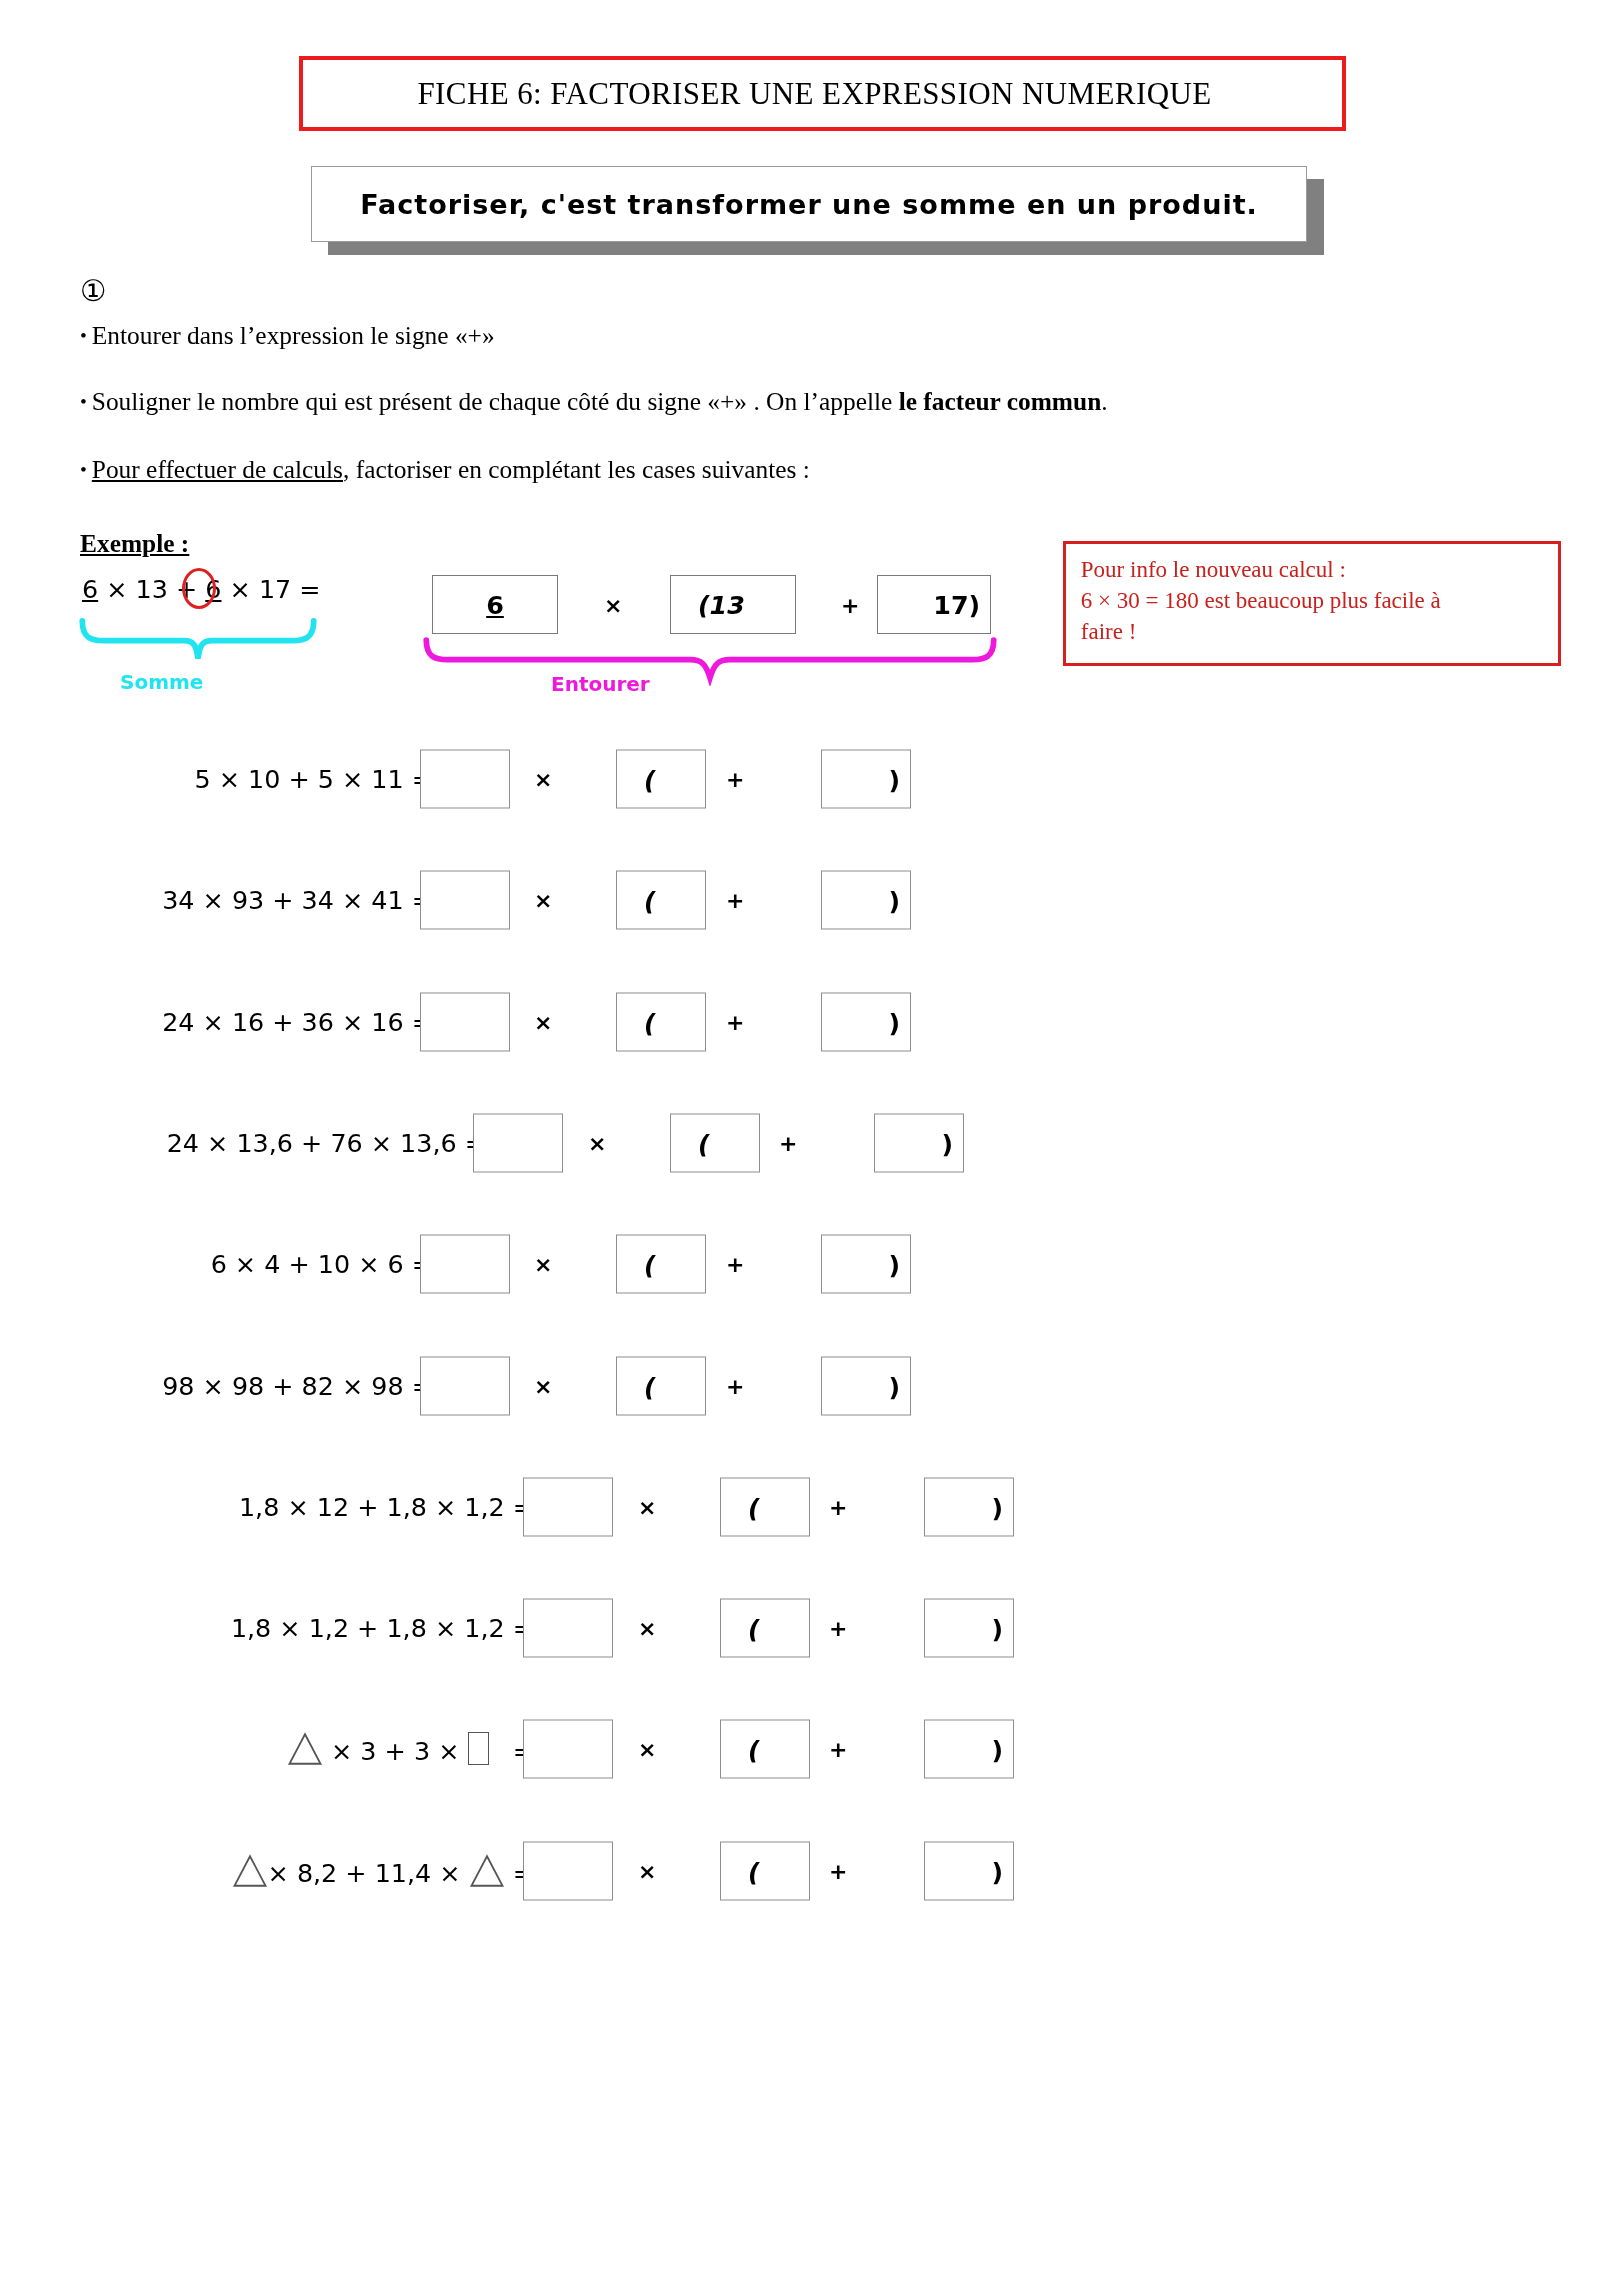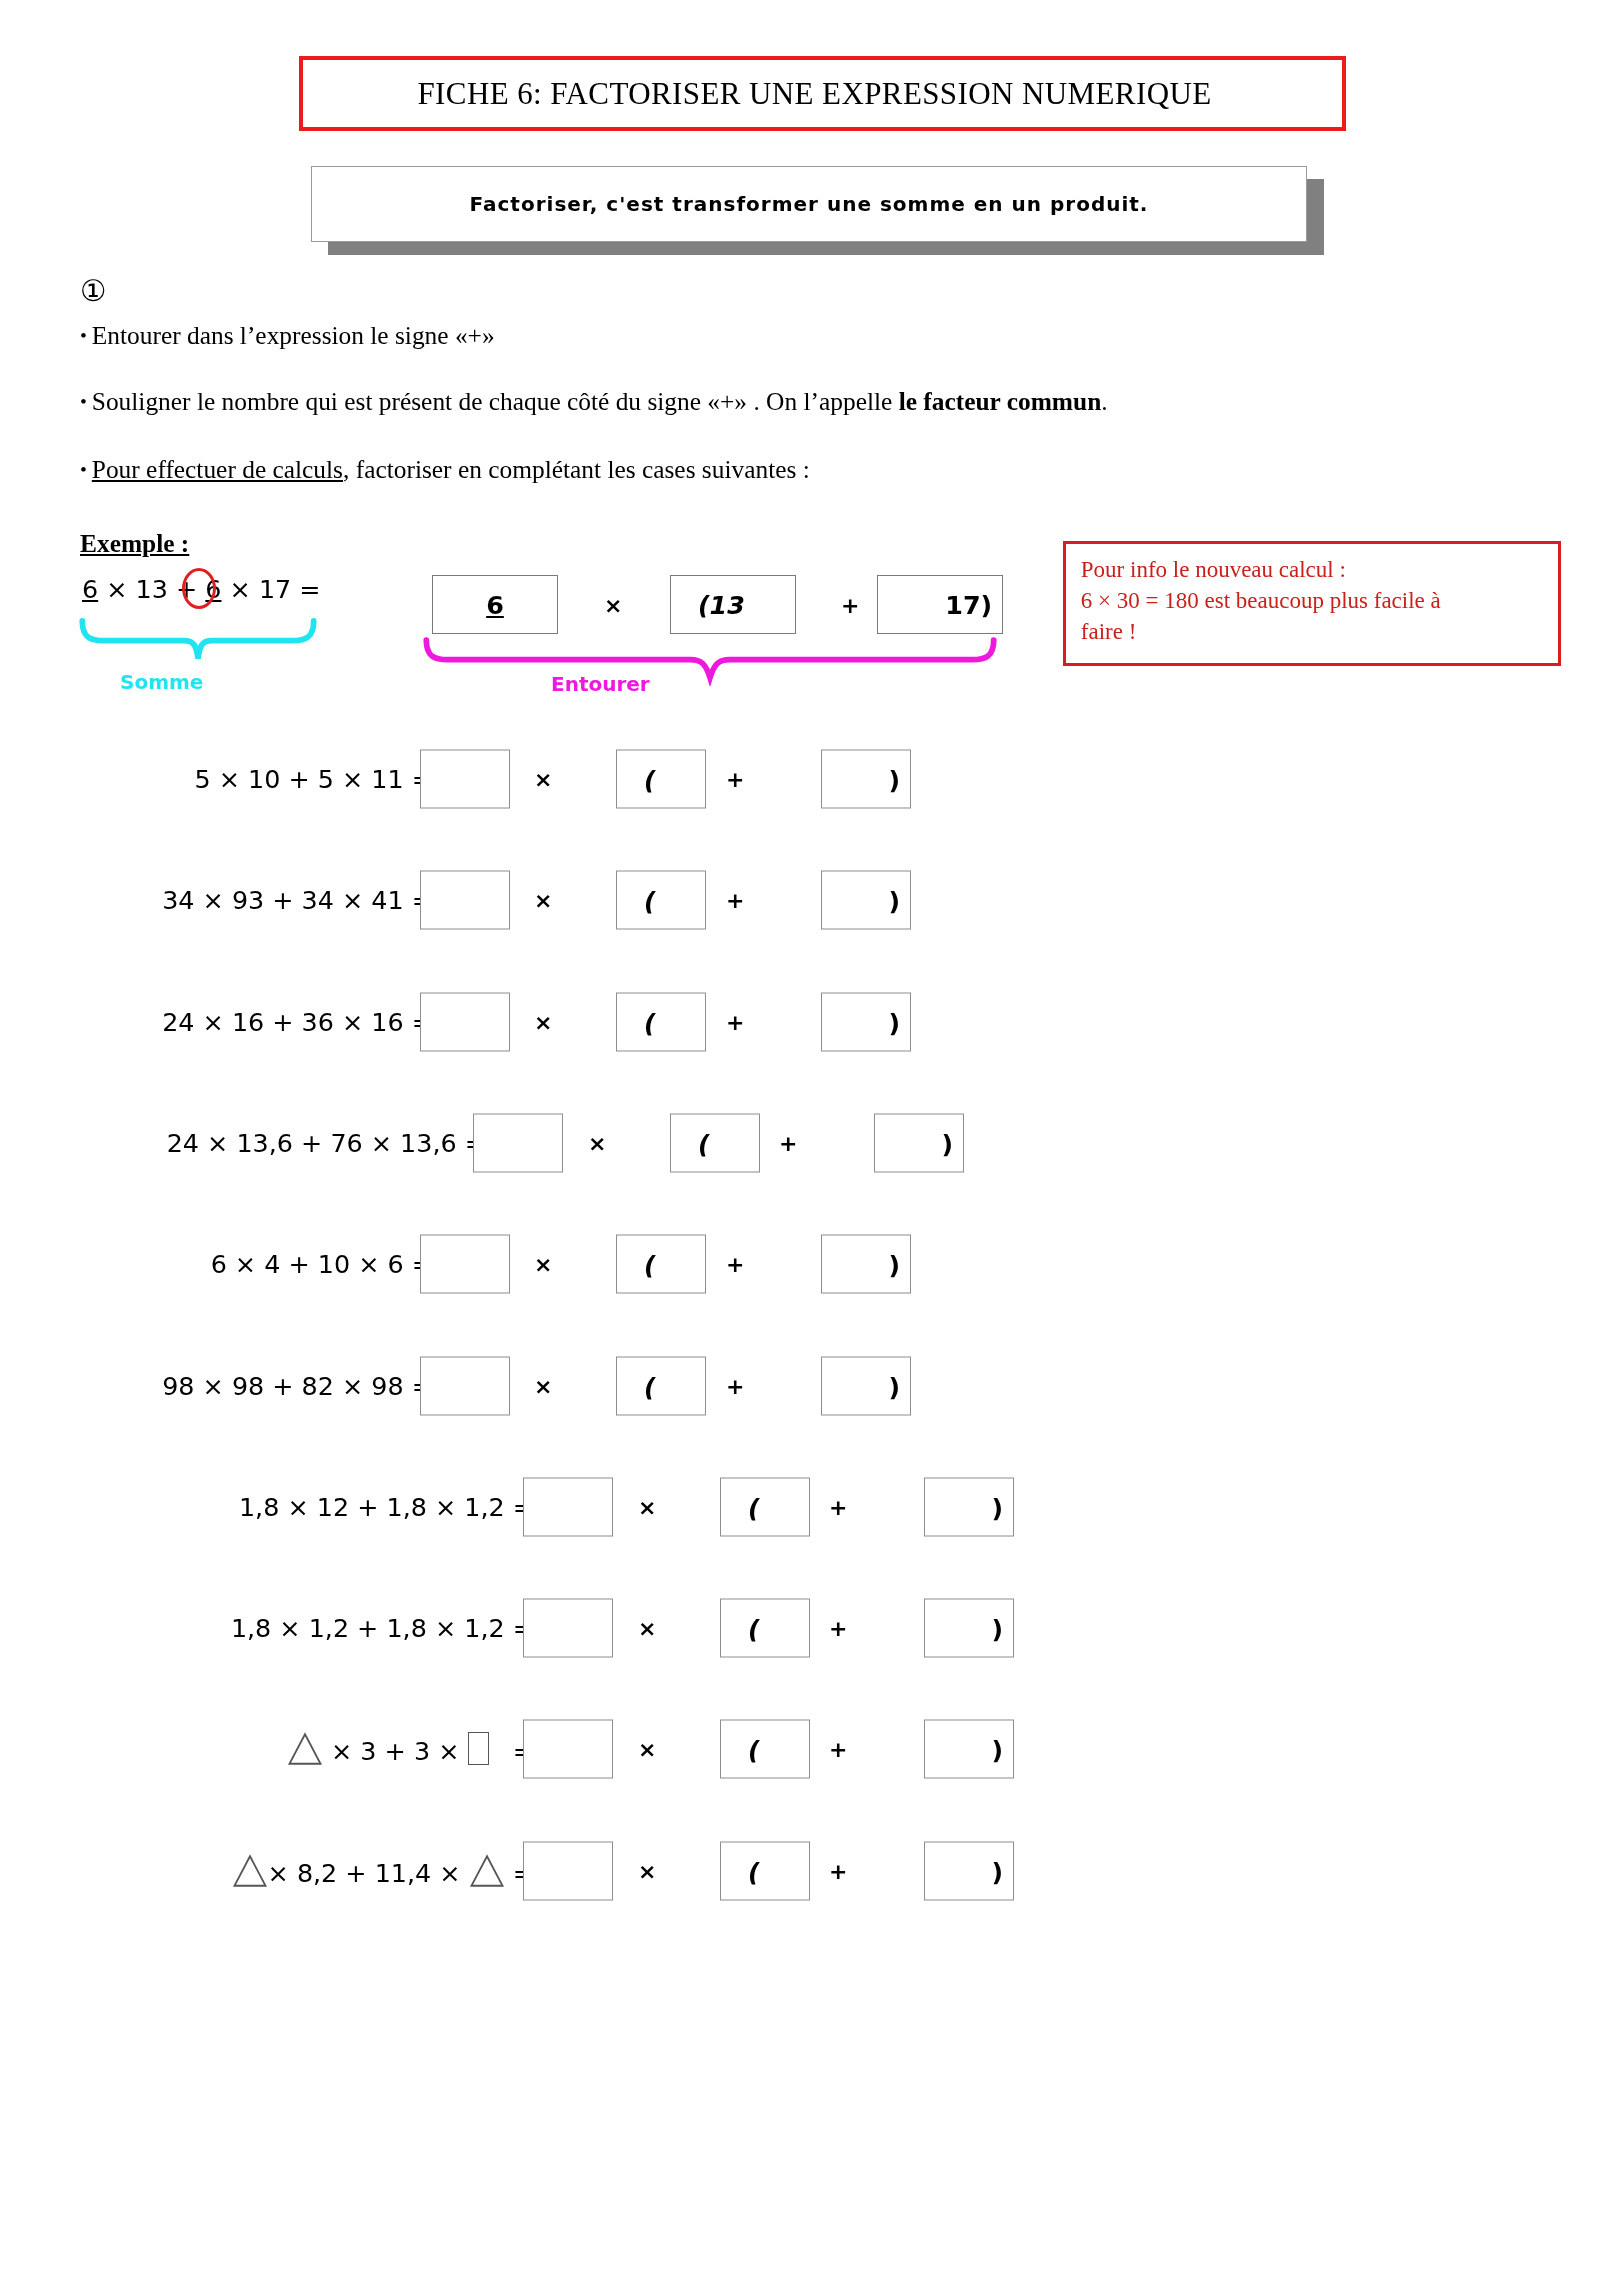--- a/index.html
+++ b/index.html
@@ -60,21 +60,21 @@
     box-sizing: border-box;
   }
   #subtitle-text {
     position: absolute;
     left: 0; right: 0;
     top: 50%;
     transform: translateY(-50%);
     text-align: center;
     font-family: "DejaVu Sans", sans-serif;
     font-weight: bold;
-    font-size: 20px;
+    font-size: 27px;
     letter-spacing: 1px;
     white-space: nowrap;
   }
 
   
   #section-marker {
     position: absolute;
     left: 80px;
     top: 277px;
     font-family: "DejaVu Sans", sans-serif;
@@ -262,21 +262,21 @@
 <div class="brace-label" style="left:551px; top:672px; color:#EE19DD;">Entourer</div>
 
 <div class="ansbox filled" style="left:432px; top:575px; transform:none; width:126px;">
   <div class="content center"><span class="uline">6</span></div>
 </div>
 <div class="op" style="left:604px; top:605px;">×</div>
 <div class="ansbox filled" style="left:670px; top:575px; transform:none; width:126px;">
   <div class="content left">(13</div>
 </div>
 <div class="op" style="left:841px; top:605px;">+</div>
-<div class="ansbox filled" style="left:877px; top:575px; transform:none; width:126px;">
+<div class="ansbox filled" style="left:877px; top:575px; transform:none; width:114px;">
   <div class="content right">17)</div>
 </div>
 
 <div id="info-box">
   <div class="line">Pour info le nouveau calcul :</div>
   <div class="line">6 × 30 = 180 est beaucoup plus facile à</div>
   <div class="line">faire !</div>
 </div>
 
 <div id="exercise-rows">

